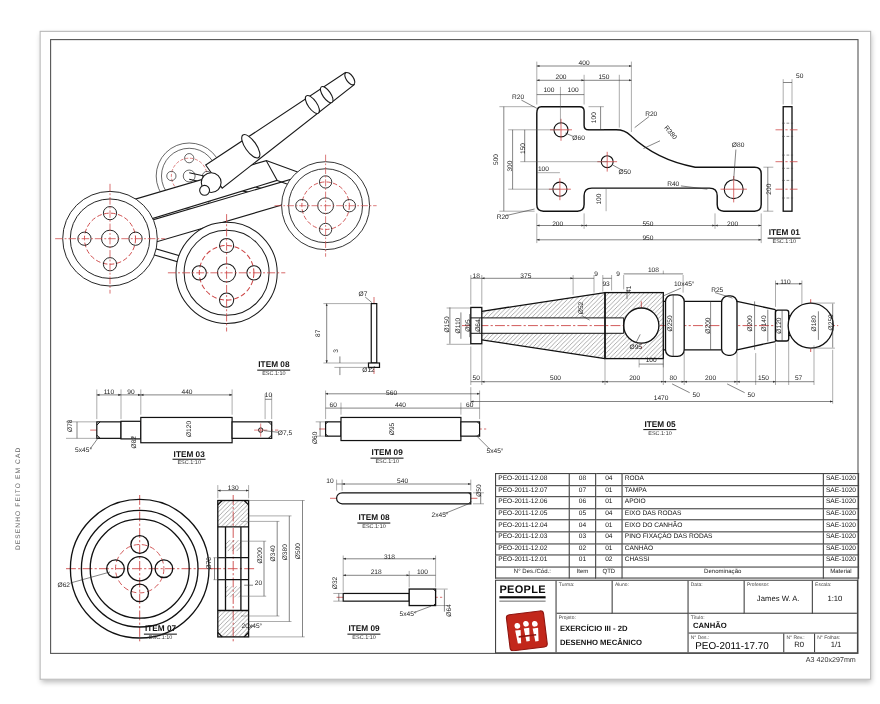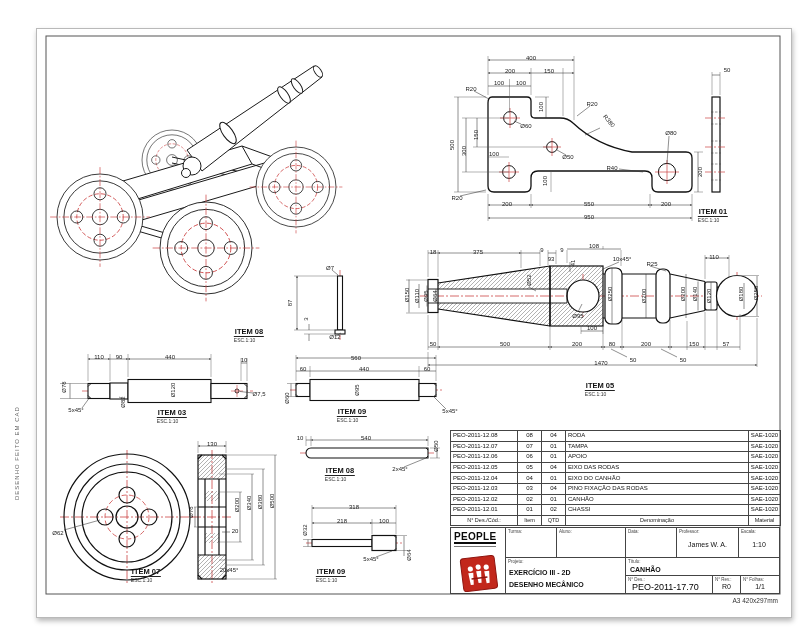--- a/index.html
+++ b/index.html
@@ -3,21 +3,21 @@
 <meta charset="utf-8">
 <style>
   html,body{margin:0;padding:0;background:#fff;font-family:"Liberation Sans",sans-serif;}
   #stage{position:relative;width:800px;height:640px;background:#fff;overflow:hidden;}
   #paper{position:absolute;left:36px;top:28px;width:754px;height:588px;background:#fff;
          border:1px solid #b9b9b9;box-shadow:1px 3px 5px rgba(0,0,0,.28);}
   svg.lines{position:absolute;left:0;top:0;}
   .dim{position:absolute;font-size:6px;color:#222;white-space:nowrap;
        transform:translate(-50%,-50%);line-height:6px;}
   .dim.rot{transform:translate(-50%,-50%) rotate(-90deg);}
-  .vlabel{position:absolute;transform:translate(-50%,0);color:#111;}
+  .vlabel{position:absolute;transform:translate(-50%,0);text-align:center;color:#111;}
   .vlabel .nm{font-size:7.5px;font-weight:bold;border-bottom:1px solid #222;
               padding:0 1px;line-height:8px;white-space:nowrap;}
   .vlabel .esc{font-size:5px;color:#333;line-height:6px;white-space:nowrap;}
   #margin-note{position:absolute;left:14px;top:500px;transform:rotate(-90deg);
                transform-origin:0 0;font-size:6px;color:#666;letter-spacing:1px;white-space:nowrap;}
   #paper-note{position:absolute;left:640px;top:597px;width:138px;text-align:right;
               font-size:6.5px;color:#333;}
   
   #parts{position:absolute;left:450px;top:430px;}
   #parts table{border-collapse:collapse;table-layout:fixed;width:330px;}

